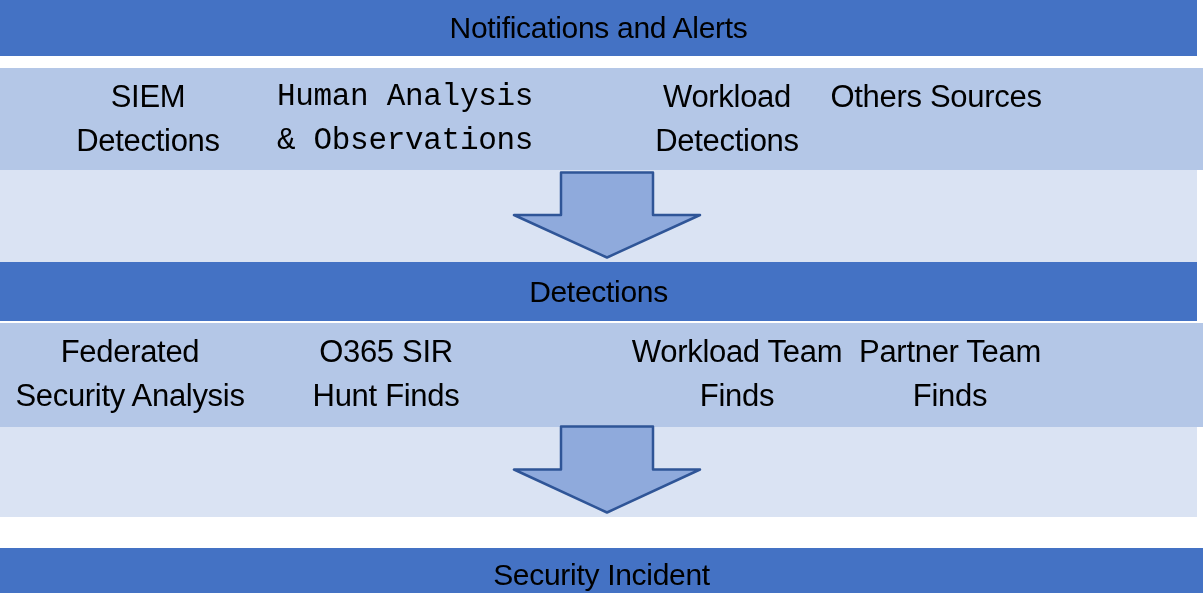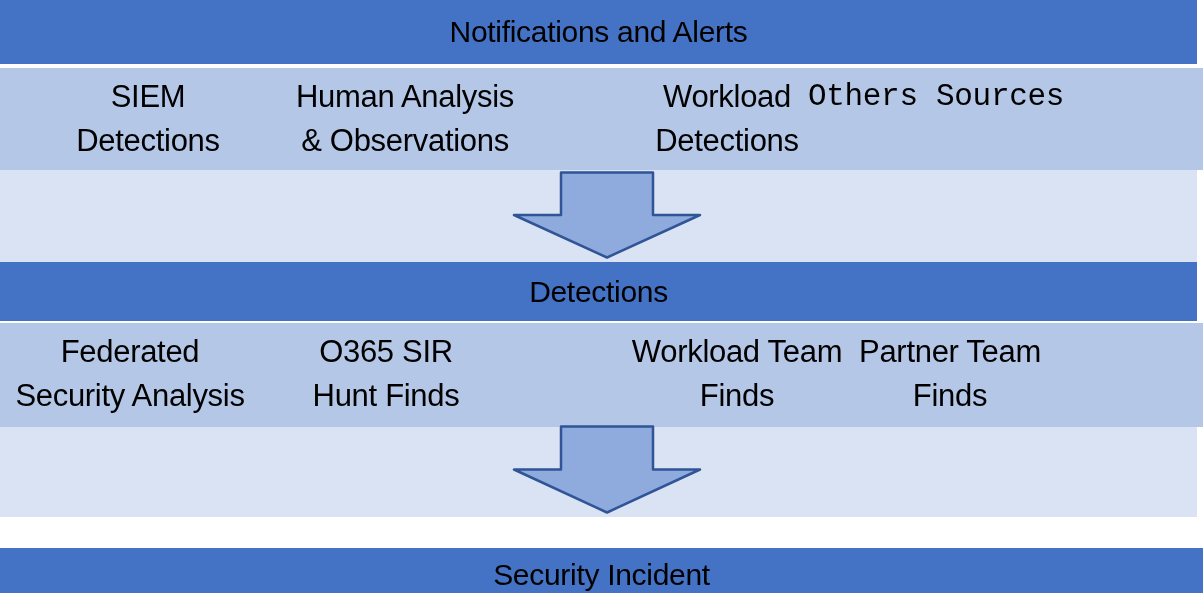--- a/index.html
+++ b/index.html
@@ -4,40 +4,40 @@
 <style>
   html,body{margin:0;padding:0;background:#ffffff;}
   .canvas{
     position:relative;width:1203px;height:593px;background:#ffffff;overflow:hidden;
     font-family:"Liberation Sans",sans-serif;color:var(--text,#000000);
   }
   .bar{
     position:absolute;left:0;width:1197px;background:var(--header-bg,#4472c4);
     display:flex;align-items:center;justify-content:center;
   }
-  #bar-notifications{top:0;height:64px;}
+  #bar-notifications{top:0;height:56px;}
   #bar-escalations{top:262px;height:59px;}
   #bar-incident{top:548px;height:53px;width:1203px;}
   .bar-title{font-size:30px;letter-spacing:-0.3px;}
   .row{position:absolute;left:0;width:1197px;background:var(--row-bg,#b4c7e7);padding-left:27px;}
   #row-notifications{top:68px;height:102px;}
   #row-escalations{top:323px;height:104px;}
   .band{position:absolute;left:0;width:1197px;background:var(--band-bg,#dae3f3);}
   #band-1{top:170px;height:92px;}
   #band-2{top:427px;height:90px;}
   .cell{
     position:absolute;top:7px;transform:translateX(-50%);
     text-align:center;font-size:31px;line-height:44px;
     white-space:pre-line;letter-spacing:-0.3px;
   }
   
   #row-notifications .cell:nth-of-type(1){left:148px;}
-  #row-notifications .cell:nth-of-type(2){left:405px;}
+  #row-notifications .cell:nth-of-type(2){left:405px;font-family:Liberation Mono, monospace;}
   #row-notifications .cell:nth-of-type(3){left:727px;}
-  #row-notifications .cell:nth-of-type(4){left:936px;font-family:Liberation Mono, monospace;}
+  #row-notifications .cell:nth-of-type(4){left:936px;}
   #row-escalations .cell:nth-of-type(1){left:130px;}
   #row-escalations .cell:nth-of-type(2){left:386px;}
   #row-escalations .cell:nth-of-type(3){left:737px;}
   #row-escalations .cell:nth-of-type(4){left:950px;}
   .arrow{position:absolute;left:512px;width:190px;z-index:5;}
   #arrow-1{top:171px;height:88px;}
   #arrow-2{top:425px;height:89px;}
   .arrow svg{display:block;width:100%;height:100%;}
   .arrow polygon{
     fill:var(--arrow-fill,#8faadc);

